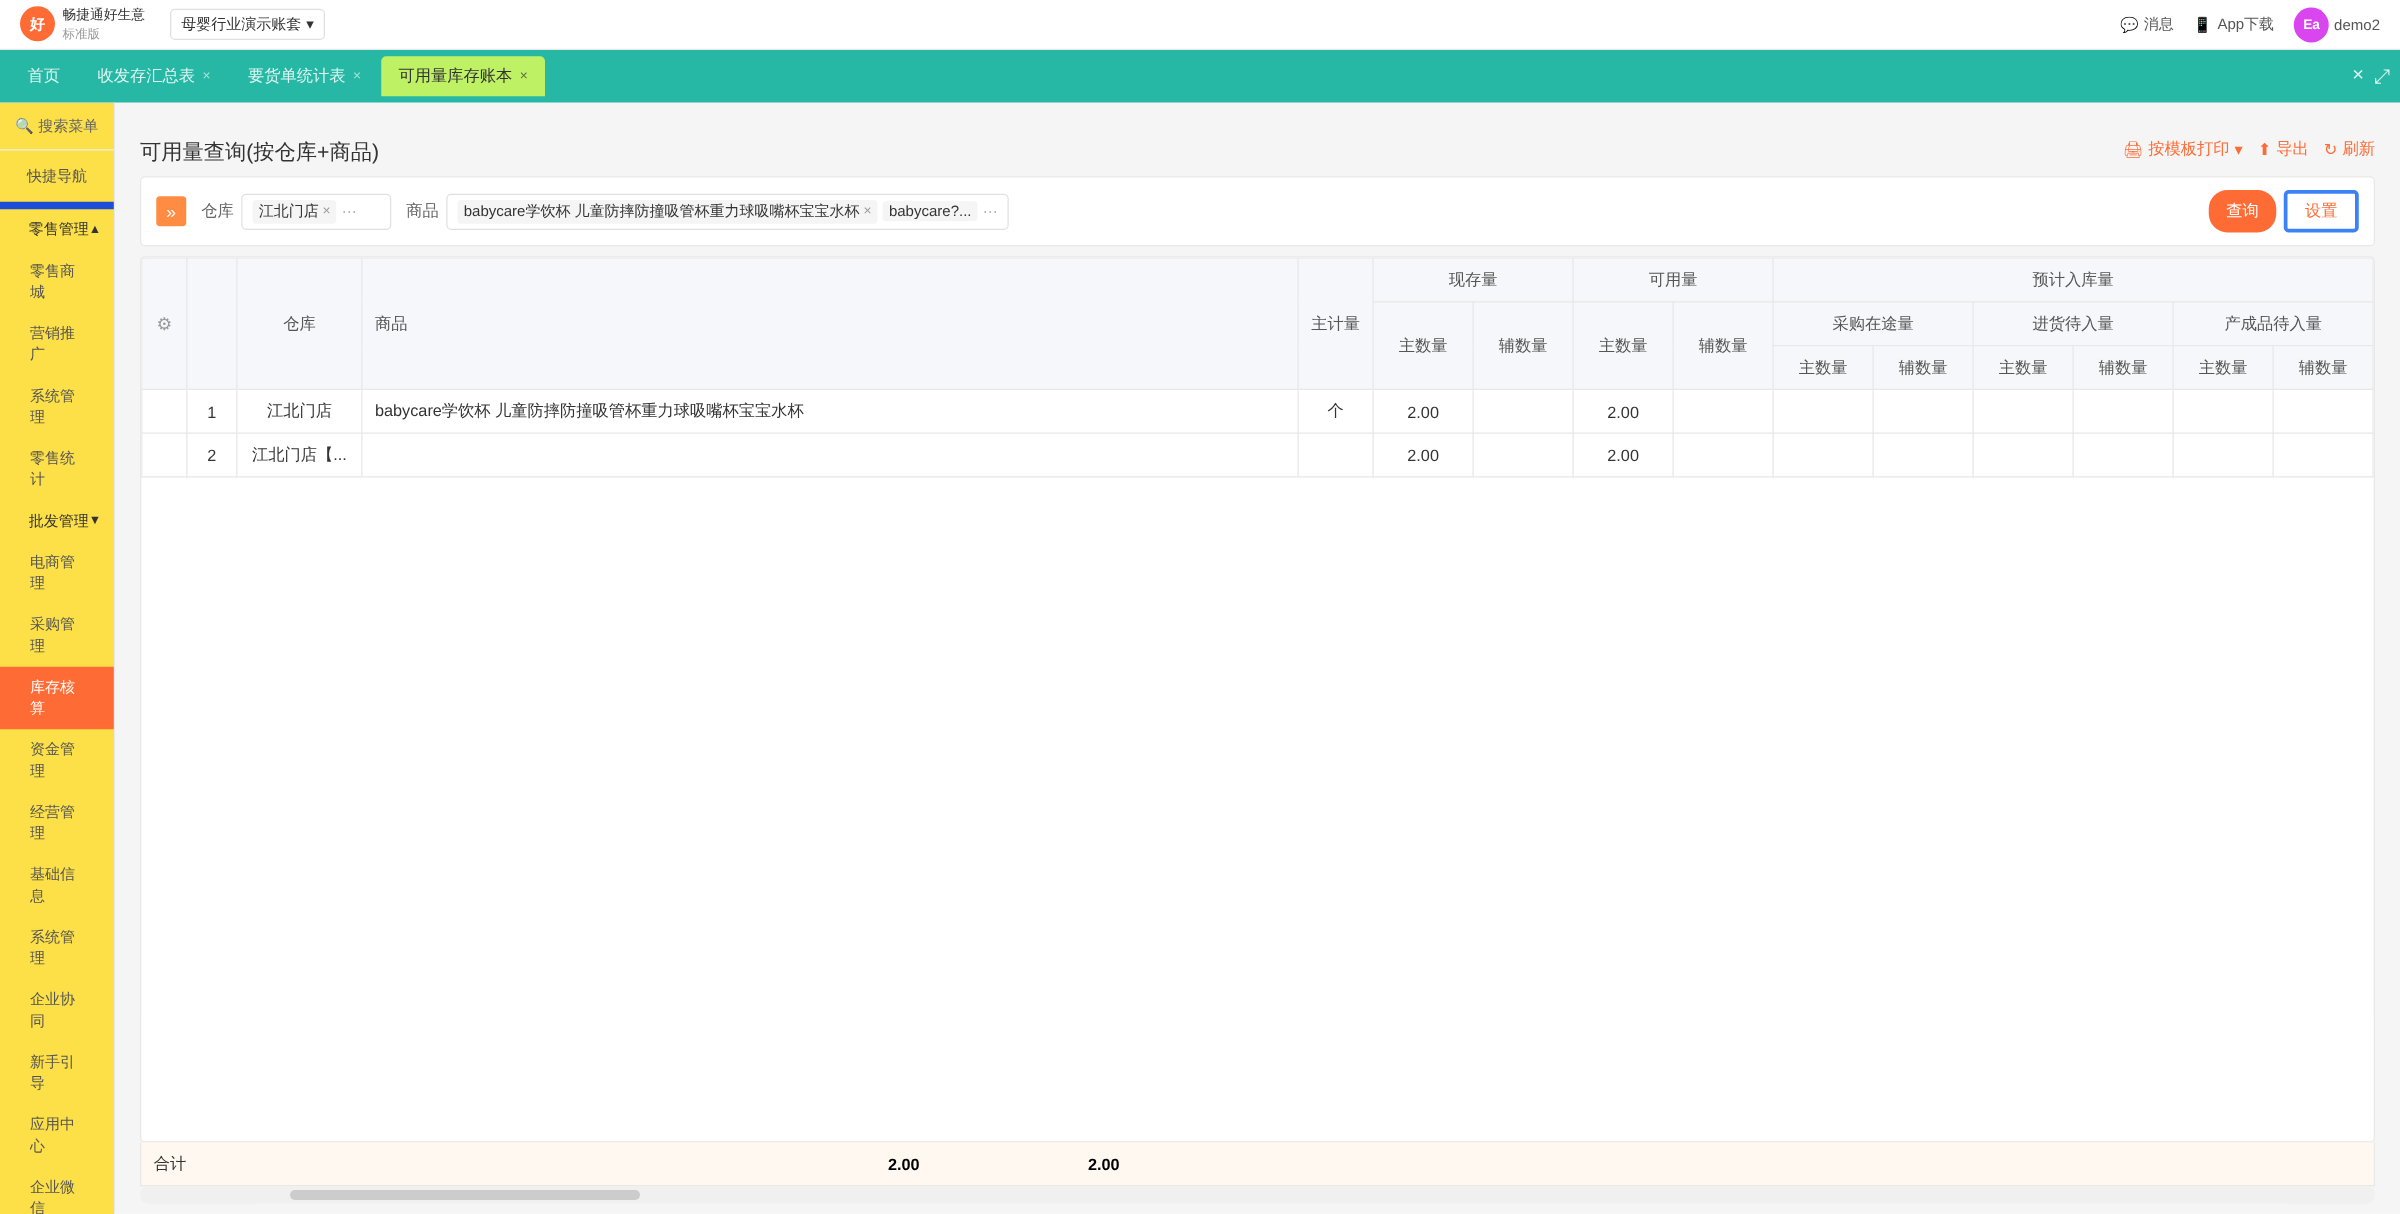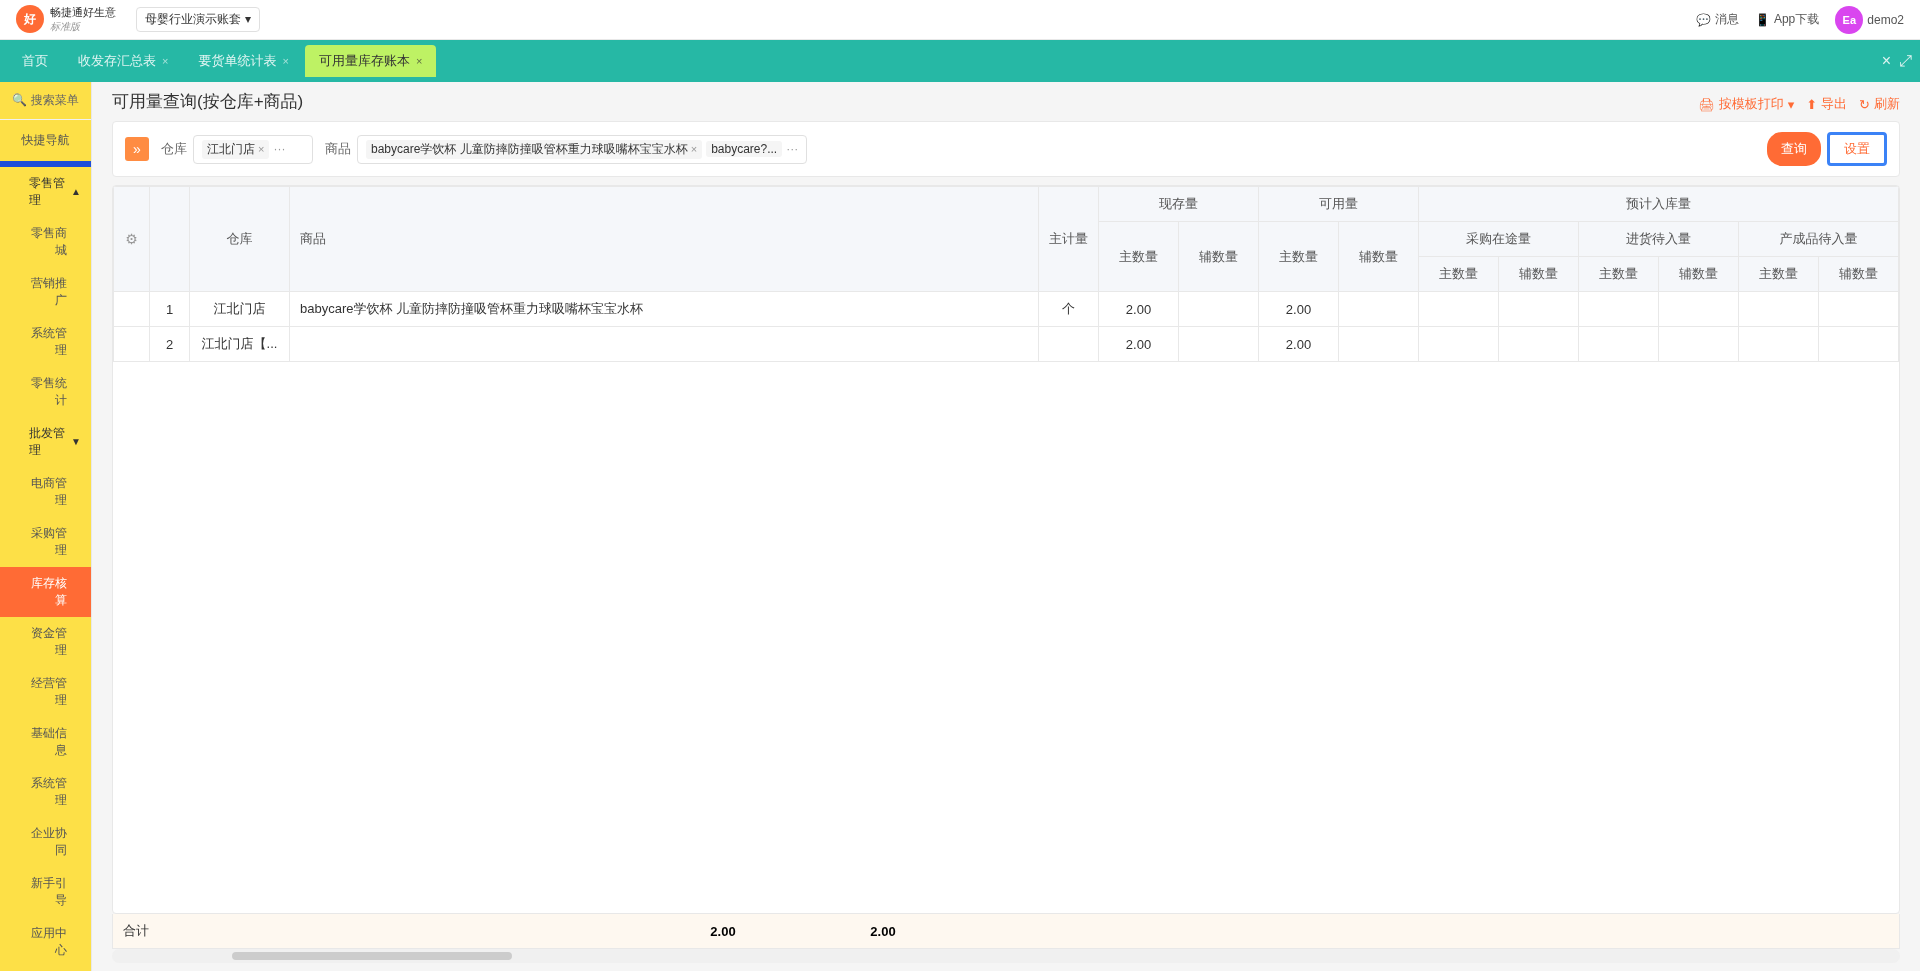--- a/index.html
+++ b/index.html
@@ -13,21 +13,21 @@
       display: flex;
       align-items: center;
       padding: 0 16px;
       justify-content: space-between;
       flex-shrink: 0;
     }
     .top-bar-left { display: flex; align-items: center; gap: 8px; }
     .logo-area { display: flex; align-items: center; gap: 6px; }
     .logo-icon { width: 28px; height: 28px; background: #ff6b35; border-radius: 50%; display: flex; align-items: center; justify-content: center; color: white; font-size: 12px; font-weight: bold; }
     .logo-text { font-size: 11px; color: #333; line-height: 1.3; }
-    .logo-sub { font-size: 10px; color: #999; font-style: italic; }
+    .logo-sub { font-size: 10px; color: #999; }
     .industry-select {
       display: flex; align-items: center; gap: 4px;
       border: 1px solid #e0e0e0; border-radius: 4px;
       padding: 3px 8px; font-size: 12px; color: #333; cursor: pointer;
       background: #fff; margin-left: 12px;
     }
     .top-bar-right { display: flex; align-items: center; gap: 16px; }
     .top-right-item { display: flex; align-items: center; gap: 4px; font-size: 12px; color: #555; cursor: pointer; }
     .avatar { width: 28px; height: 28px; border-radius: 50%; background: #d946ef; display: flex; align-items: center; justify-content: center; color: white; font-size: 11px; font-weight: bold; }
 
@@ -87,46 +87,45 @@
       padding: 8px 0;
       text-align: center;
       font-size: 12px;
       color: #555;
       cursor: pointer;
       line-height: 1.4;
     }
     .sidebar-section {
       display: flex;
       align-items: center;
-      justify-content: flex-start;
+      justify-content: flex-end;
       padding: 8px 10px;
       font-size: 12px;
       color: #333;
       font-weight: 500;
       cursor: pointer;
-      margin-left: 19px;
     }
     .sidebar-item {
       padding: 8px 24px;
       font-size: 12px;
       color: #555;
       cursor: pointer;
-      text-align: right;
+      text-align: left;
     }
     .sidebar-item.active { background: #ff6b35; color: white; }
     .chevron { font-size: 10px; }
 
     
     .content-area { flex: 1; overflow: auto; display: flex; flex-direction: column; }
 
     
     .page-header {
-      padding: 8px 20px 8px;
-      display: flex;
-      align-items: flex-end;
+      padding: 28px 20px 8px;
+      display: flex;
+      align-items: flex-start;
       justify-content: space-between;
       flex-shrink: 0;
     }
     .page-title { font-size: 17px; font-weight: 500; color: #333; }
     .page-actions { display: flex; align-items: center; gap: 12px; }
     .page-action-btn {
       display: flex; align-items: center; gap: 4px;
       font-size: 13px; color: #ff6b35; cursor: pointer;
     }
 

